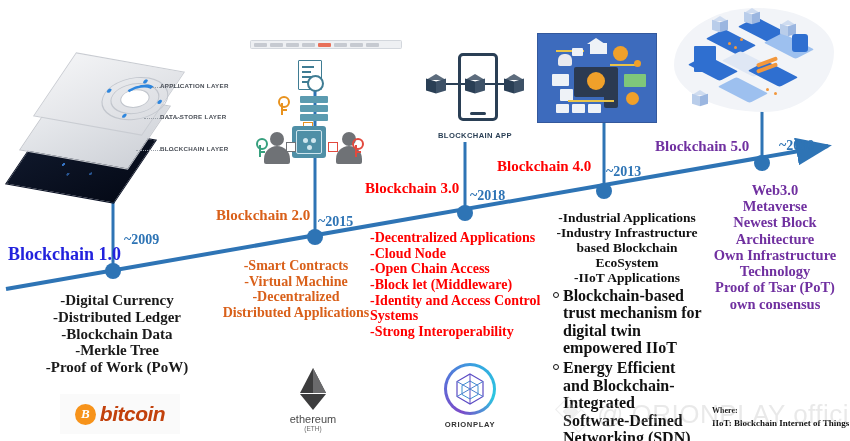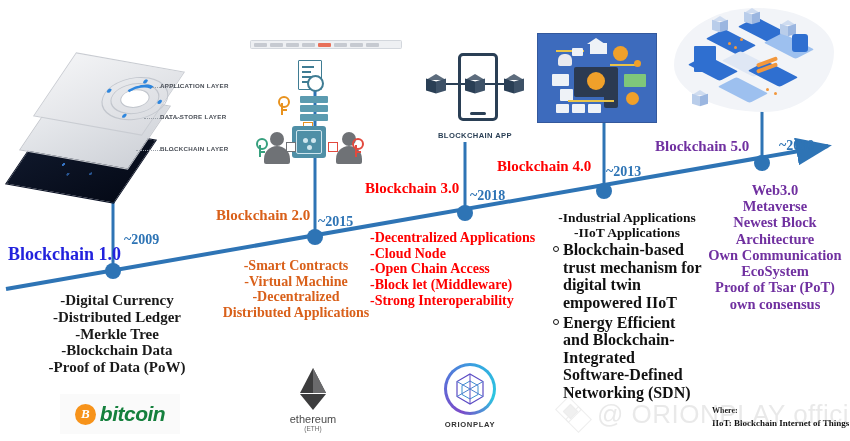--- a/index.html
+++ b/index.html
@@ -143,21 +143,21 @@
   .iso-bar{position:absolute;background:#2f6fd0;border-radius:1px;}
 
   
   .logo{position:absolute;}
   #logo-bitcoin{left:60px;top:394px;width:120px;height:40px;background:#fafafa;
     display:flex;align-items:center;justify-content:center;gap:4px;}
   .btc-coin{width:21px;height:21px;border-radius:50%;background:#F7931A;color:#fff;
     font-family:"Liberation Serif",serif;font-weight:bold;font-size:13px;
     display:flex;align-items:center;justify-content:center;font-style:italic;}
   .btc-word{font-family:"Liberation Sans",sans-serif;font-weight:bold;font-style:italic;
-    font-size:21px;color:#15803d;letter-spacing:-.5px;}
+    font-size:21px;color:#c2410c;letter-spacing:-.5px;}
 
   #logo-eth{left:258px;top:368px;width:110px;height:68px;text-align:center;}
   .eth-mark{position:relative;margin:0 auto;width:26px;height:42px;}
   .eth-mark .up{position:absolute;left:0;top:0;width:0;height:0;
     border-left:13px solid transparent;border-right:13px solid transparent;border-bottom:25px solid #3C3C3D;}
   .eth-mark .up:after{content:"";position:absolute;left:-13px;top:12px;width:0;height:0;
     border-left:13px solid transparent;border-right:13px solid transparent;border-bottom:0;}
   .eth-mark .mid{position:absolute;left:0;top:25px;width:26px;height:3px;background:#ffffff;}
   .eth-mark .dn{position:absolute;left:0;top:26px;width:0;height:0;
     border-left:13px solid transparent;border-right:13px solid transparent;border-top:16px solid #3C3C3D;}
@@ -381,67 +381,69 @@
     <div class="iso-dot" style="left:106px;top:90px;"></div>
     <div class="iso-bar" style="left:88px;top:58px;width:22px;height:4px;background:#f2973c;border-radius:2px;transform:rotate(-20deg);"></div>
     <div class="iso-bar" style="left:88px;top:64px;width:22px;height:4px;background:#f2973c;border-radius:2px;transform:rotate(-20deg);"></div>
   </div>
 
   <div class="era-title" id="era1-title" style="color: rgb(34, 34, 221);">Blockchain 1.0</div>
   <div class="era-year" id="era1-year">~2009</div>
   <div class="era-body" id="era1-body">
     <div>-Digital Currency</div>
     <div>-Distributed Ledger</div>
+    <div>-Blockchain Data</div>
     <div>-Merkle Tree</div>
-    <div>-Blockchain Data</div>
-    <div>-Proof of Data (PoW)</div>
+    <div>-Proof of Work (PoW)</div>
   </div>
 
   <div class="era-title" id="era2-title" style="color: rgb(217, 96, 26);">Blockchain 2.0</div>
   <div class="era-year" id="era2-year">~2015</div>
   <div class="era-body" id="era2-body">
     <div>-Smart Contracts</div>
     <div>-Virtual Machine</div>
     <div>-Decentralized Distributed Applications</div>
   </div>
 
   <div class="era-title" id="era3-title" style="color: rgb(255, 0, 0);">Blockchain 3.0</div>
   <div class="era-year" id="era3-year">~2018</div>
   <div class="era-body" id="era3-body">
     <div>-Decentralized Applications</div>
     <div>-Cloud Node</div>
     <div>-Open Chain Access</div>
     <div>-Block let (Middleware)</div>
+    <div>-Identity and Access Control Systems</div>
     <div>-Strong Interoperability</div>
   </div>
 
   <div class="era-title" id="era4-title" style="color: rgb(255, 0, 0);">Blockchain 4.0</div>
   <div class="era-year" id="era4-year">~2013</div>
   <div class="era-body" id="era4-body">
     <div>-Industrial Applications</div>
+    <div style="white-space:normal;">-Industry Infrastructure based Blockchain EcoSystem</div>
     <div>-IIoT Applications</div>
     <div class="sub">
       <ul>
         <li>
           <span>Blockchain-based trust mechanism for digital twin empowered IIoT</span>
         </li>
         <li>
           <span>Energy Efficient and Blockchain-Integrated Software-Defined Networking (SDN)</span>
         </li>
       </ul>
     </div>
   </div>
 
   <div class="era-title" id="era5-title" style="color: rgb(112, 48, 160);">Blockchain 5.0</div>
   <div class="era-year" id="era5-year">~2030</div>
   <div class="era-body" id="era5-body">
     <div>Web3.0</div>
     <div>Metaverse</div>
     <div>Newest Block Architecture</div>
-    <div>Own Communication EcoSystem</div>
+    <div>Own Infrastructure Technology</div>
     <div>Proof of Tsar (PoT)</div>
     <div>own consensus</div>
   </div>
 
   <div class="logo" id="logo-bitcoin">
     <div class="btc-coin">B</div>
     <div class="btc-word">bitcoin</div>
   </div>
 
   <div class="logo" id="logo-eth">

